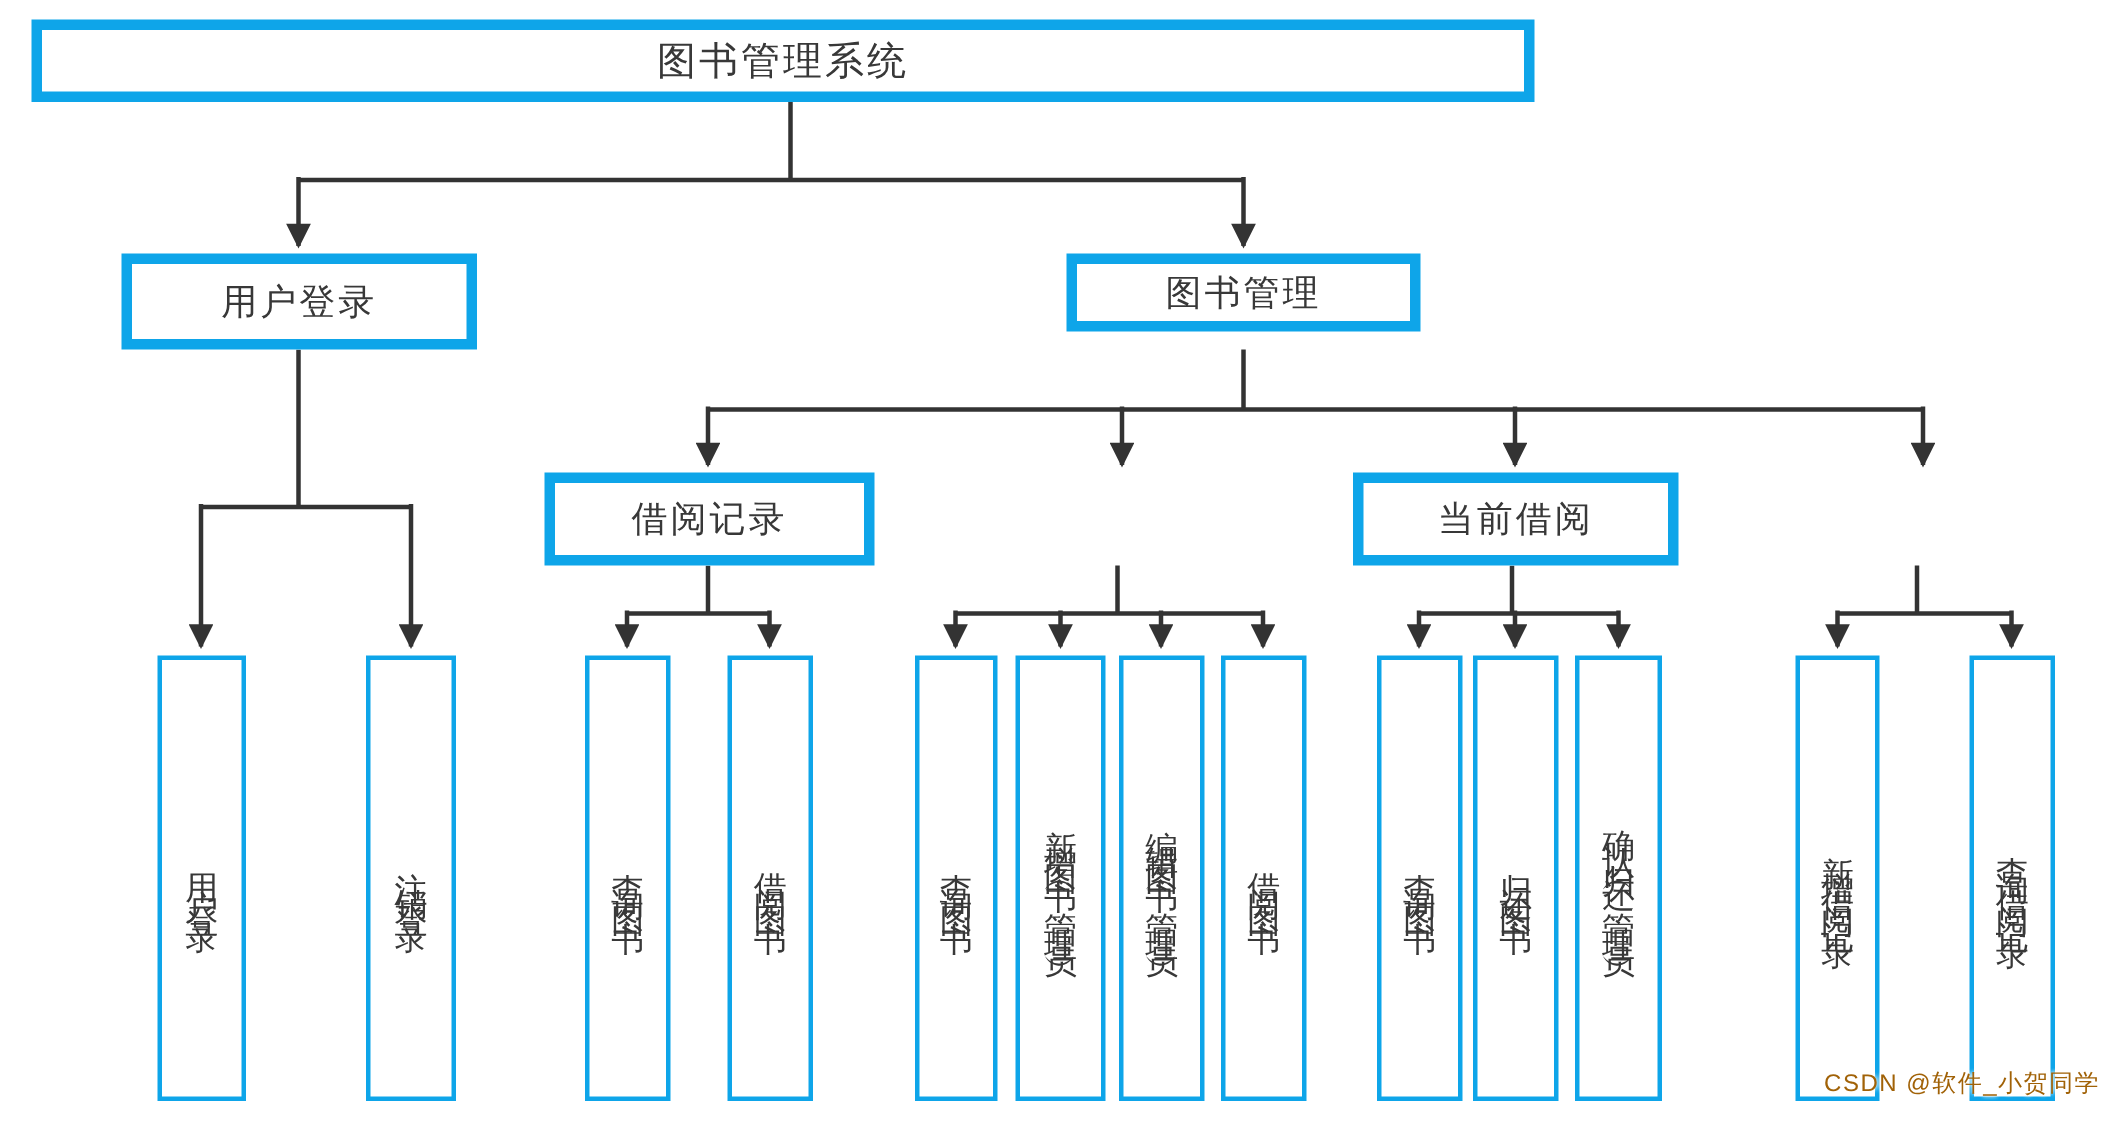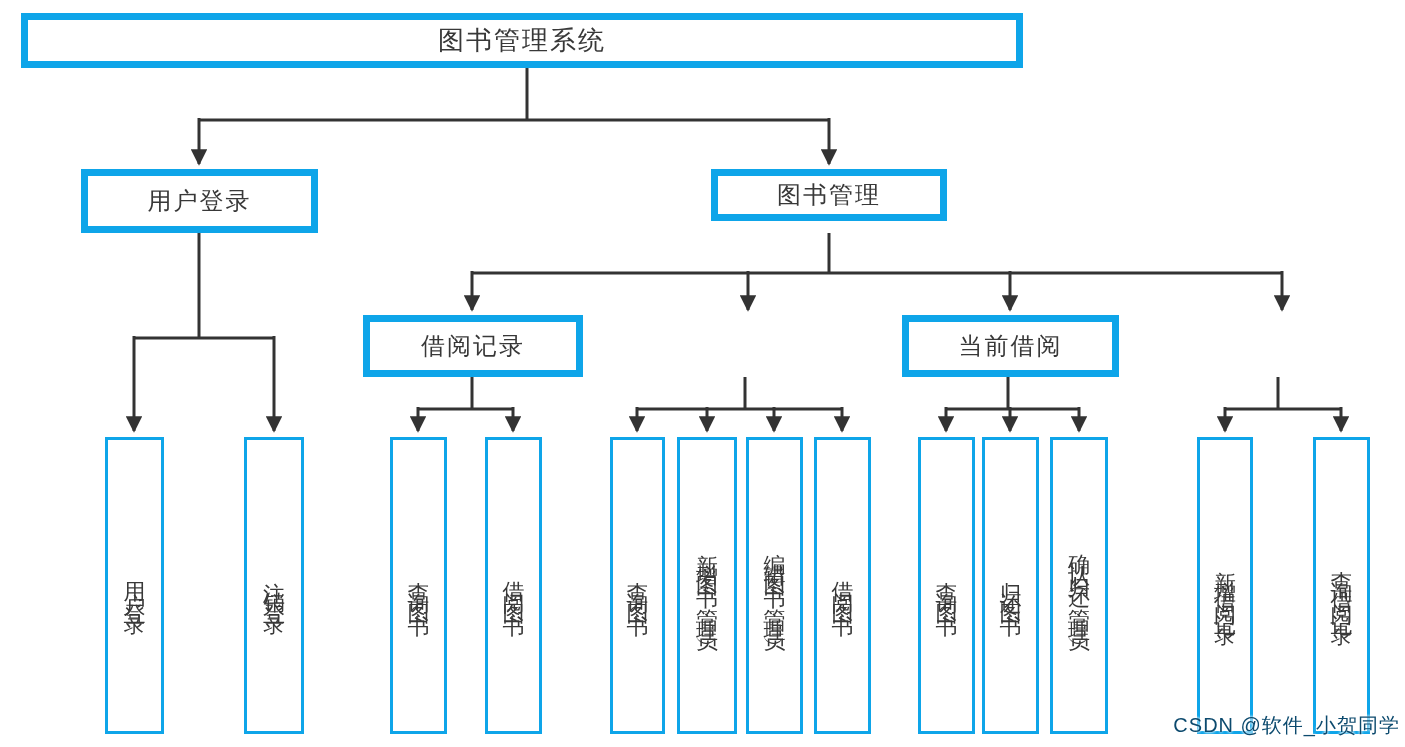--- a/index.html
+++ b/index.html
@@ -14,22 +14,22 @@
     display:flex;align-items:center;justify-content:center;text-align:center;font-family:Liberation Serif, serif;
   }
   .h1{font-size:26px;letter-spacing:2px;}
   .h2{font-size:24px;letter-spacing:2px;}
   .leaf{border-width:3px;}
   .vtext{
     writing-mode:vertical-rl;text-orientation:mixed;
     font-size:22px;letter-spacing:11px;line-height:1.0;white-space:nowrap;
   }
   .watermark{
-    position:absolute;top:712px;right:5px;font-size:20px;letter-spacing:1px;
-    color:#0c4a6e;text-shadow:0 0 3px #ffffff,0 0 3px #ffffff;z-index:5;
+    position:absolute;top:712px;right:5px;font-size:16px;letter-spacing:1px;
+    color:#a16207;text-shadow:0 0 3px #ffffff,0 0 3px #ffffff;z-index:5;
   }
 </style>
 </head>
 <body>
 
 <div class="stage">
 
   <svg class="connector-layer" viewBox="0 0 1405 747" xmlns="http://www.w3.org/2000/svg">
     <defs>
       <marker id="ah" viewBox="0 0 10 10" refX="9" refY="5" markerWidth="6.5" markerHeight="5.5" orient="auto">

